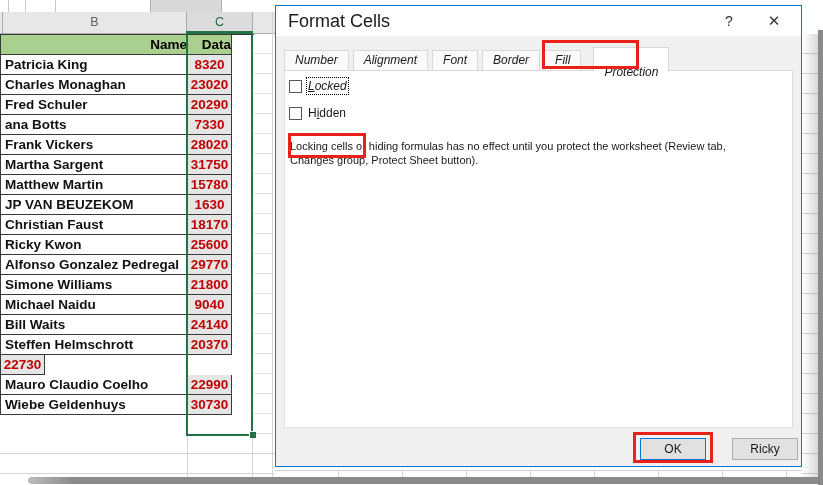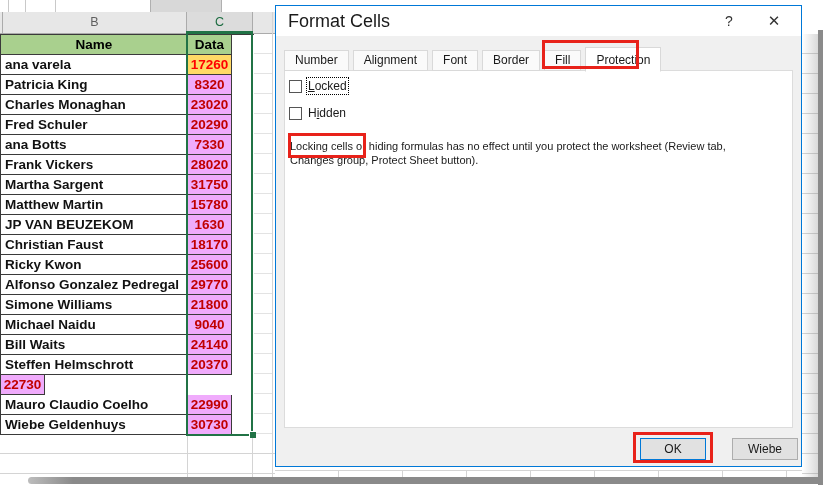--- a/index.html
+++ b/index.html
@@ -16,23 +16,23 @@
   .colhdr { position:absolute; top:12px; height:22px; background:#e7e7e7; border-right:1px solid #ababab; border-bottom:1px solid #ababab; color:#5f5f5f; font-size:12.5px; text-align:center; line-height:21px; }
   #hdrC { background:#dcdcdc; color:#1d6c41; }
   #hdrC-underline { left:186px; top:31px; width:67px; height:3px; background:#217346; z-index:3; }
 
   
   #table { left:0; top:34px; width:254px; border-top:1px solid #3a3a3a; border-left:1px solid #3a3a3a; }
   .trow { display:flex; }
   .cell { height:20px; border-right:1px solid #3a3a3a; border-bottom:1px solid #3a3a3a; font-size:13.5px; overflow:hidden; white-space:nowrap; }
   .ncell { width:187px; padding-left:4px; line-height:19px; font-weight:600; color:#111; background:#fff; }
   .vcell { width:44px; text-align:center; line-height:19px; font-weight:700; }
-  .hcell { background:#a9d08e; color:#000; font-weight:700; text-align:center; padding-left:0; }
+  .hcell { background:#a9d08e; color:#000; font-weight:700; text-align:right; padding-left:0; }
   .activeCell { background:#ffd966; color:#ff0000; }
-  .selCell { background:#f0abfc; color:#c00000; }
+  .selCell { background:#e5e5e5; color:#c00000; }
 
   
   .selEdge { background:#217346; z-index:3; }
   #fillHandle { left:249px; top:431px; width:7px; height:7px; background:#217346; border-left:1px solid #fff; border-top:1px solid #fff; z-index:4; }
 
   
   .grid-h { position:absolute; height:1px; background:#d4d4d4; }
   .grid-v { position:absolute; width:1px; background:#d4d4d4; }
   #dsliver { left:254px; top:34px; width:18px; height:400px;
     background:repeating-linear-gradient(to bottom, transparent 0 19px, #e3e3e3 19px 20px); }
@@ -50,28 +50,28 @@
 
   
   #dialog { left:275px; top:5px; width:527px; height:462px; background:#f0f0f0; border:1px solid #0078d7; z-index:10; }
   #titlebar { left:0; top:0; width:525px; height:30px; background:#fff; }
   #dlgTitle { position:absolute; left:12px; top:0; line-height:30px; font-size:18px; color:#1a1a1a; }
   .titleBtn { position:absolute; top:0; width:30px; height:30px; text-align:center; line-height:30px; font-size:14px; color:#333; cursor:pointer; }
   #helpBtn { left:438px; }
   #closeBtn { left:483px; font-size:15px; }
 
   #tabstrip { left:8px; top:40px; height:25px; display:flex; align-items:flex-end; gap:4px; z-index:2; }
-  .tab { background:#fafafa; border:1px solid #d9d9d9; font-size:12px; color:#1a1a1a; padding:2px 10px 3px 10px; height:21px; cursor:pointer; }
-  .tab.active { background:#fff; height:25px; padding-top:5px; border-bottom:1px solid #fff; margin-bottom:-1px; z-index:3; position:relative; }
+  .tab { background:#fafafa; border:1px solid #d9d9d9; font-size:12px; color:#1a1a1a; padding:2px 10px 3px 10px; height:21px; cursor:pointer;font-style:italic; }
+  .tab.active { background:#fff; height:25px; padding-top:17px; border-bottom:1px solid #fff; margin-bottom:-1px; z-index:3; position:relative;margin-left:8px; }
 
   #panel { left:8px; top:64px; width:509px; height:358px; background:#fff; border:1px solid #dcdcdc; }
   .cbrow { position:absolute; left:4px; display:flex; align-items:center; }
   .checkbox { width:13px; height:13px; background:#fff; border:1px solid #555; display:inline-block; }
   .cblabel { margin-left:6px; font-size:12px; color:#1a1a1a; }
-  .focusdots { outline:1px dotted #000; outline-offset:1px; }
+  .focusdots { outline:1px dotted #000; outline-offset:1px;font-style:italic; }
   .accel { text-decoration:underline; }
   #desc { position:absolute; left:5px; top:69px; font-size:11px; color:#1a1a1a; line-height:13.5px; white-space:nowrap; }
 
   .dlgbtn { position:absolute; top:432px; width:66px; height:22px; background:#e1e1e1; border:1px solid #adadad; font-size:12px; text-align:center; line-height:20px; color:#1a1a1a; cursor:pointer; }
   #okBtn { left:364px; border-color:#0078d7; }
   #cancelBtn { left:456px; }
 
   .redbox { position:absolute; border:3px solid #e8221a; background:transparent; z-index:20; pointer-events:none; }
   #redTab    { left:266px; top:34px;  width:97px; height:29px; }
   #redLocked { left:3px;   top:62px;  width:78px; height:25px; }
@@ -95,24 +95,20 @@
   <div class="colhdr" style="left:253px;width:57px"></div>
   <div class="abs" id="hdrC-underline"></div>
 
   <div class="abs" id="table">
     <div class="trow">
       <div class="cell ncell hcell">Name</div>
       <div class="cell vcell hcell">Data</div>
     </div>
     <div>
         <div class="trow">
-          <div class="cell ncell">ana varela</div>
-          <div class="cell vcell activeCell">17260</div>
-        </div>
-        <div class="trow">
           <div class="cell ncell">Patricia King</div>
           <div class="cell vcell selCell">8320</div>
         </div>
         <div class="trow">
           <div class="cell ncell">Charles Monaghan</div>
           <div class="cell vcell selCell">23020</div>
         </div>
         <div class="trow">
           <div class="cell ncell">Fred Schuler</div>
           <div class="cell vcell selCell">20290</div>
@@ -222,19 +218,19 @@
         <span class="cblabel"><span>H</span><span class="accel">i</span><span>dden</span></span>
       </div>
       <div id="desc">
         <div>Locking cells or hiding formulas has no effect until you protect the worksheet (Review tab,</div>
         <div>Changes group, Protect Sheet button).</div>
       </div>
       <div class="redbox" id="redLocked"></div>
     </div>
 
     <button class="dlgbtn" id="okBtn">OK</button>
-    <button class="dlgbtn" id="cancelBtn">Wiebe</button>
+    <button class="dlgbtn" id="cancelBtn">Ricky</button>
 
     <div class="redbox" id="redTab"></div>
     <div class="redbox" id="redOk"></div>
   </div>
 
 </div>
 
 </body></html>

